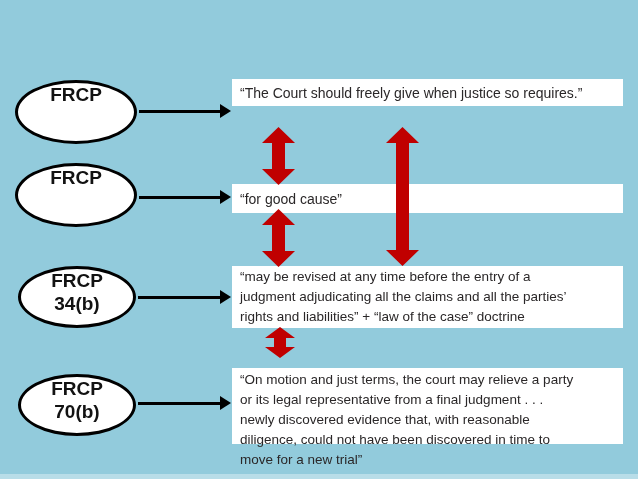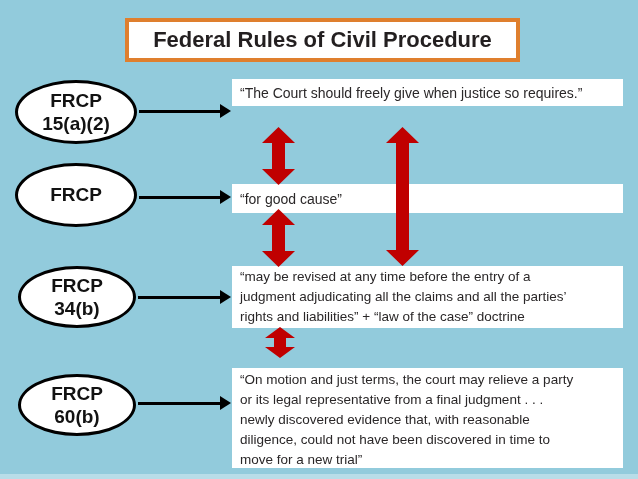--- a/index.html
+++ b/index.html
@@ -36,21 +36,20 @@
   
   .ellipse {
     position: absolute;
     box-sizing: border-box;
     background: #ffffff;
     border: 3px solid #000000;
     border-radius: 50%;
     display: flex;
     flex-direction: column;
     align-items: center;
-    justify-content: center;
     z-index: 2;
     text-align: center;
   }
   .ellipse span {
     display: block;
     font-weight: bold;
     font-size: 19px;
     line-height: 1.22;
     color: #121212;
   }
@@ -72,21 +71,21 @@
   .qbox .qtext {
     white-space: pre-line;
     font-size: 13.5px;
   }
   .q1 { top: 79px;  height: 27px;  display: flex; align-items: center; padding-left: 8px; }
   .q1 .qtext { white-space: nowrap; font-size: 14px; }
   .q2 { top: 184px; height: 29px;  display: flex; align-items: center; padding-left: 8px; }
   .q2 .qtext { white-space: nowrap; font-size: 14px; }
   .q3 { top: 266px; height: 62px;  padding: 1px 2px 0 8px; }
   .q3 .qtext { line-height: 20px; }
-  .q4 { top: 368px; height: 100px; padding: 2px 2px 0 8px; }
+  .q4 { top: 368px; height: 76px; padding: 2px 2px 0 8px; }
   .q4 .qtext { line-height: 20px; }
 
   
   .connector { position: absolute; height: 14px; z-index: 2; }
   .connector .line {
     position: absolute;
     left: 0; top: 5.5px;
     height: 3px;
     background: #000;
   }
@@ -121,38 +120,34 @@
     width: 638px; height: 5px;
     background: rgba(255,255,255,0.35);
     z-index: 0;
   }
 </style>
 </head>
 <body>
 
 <div id="slide">
 
-  <div class="title-box">
-    <div class="title-text">Federal Rules of Civil Procedure</div>
-  </div>
 
   <div class="ellipse e1">
     <span>FRCP</span>
-    <span>15(a)(2)</span>
   </div>
   <div class="ellipse e2">
     <span>FRCP</span>
   </div>
   <div class="ellipse e3">
     <span>FRCP</span>
     <span>34(b)</span>
   </div>
   <div class="ellipse e4">
     <span>FRCP</span>
-    <span>60(b)</span>
+    <span>70(b)</span>
   </div>
 
   <div class="qbox q1">
     <div class="qtext">“The Court should freely give when justice so requires.”</div>
   </div>
   <div class="qbox q3">
     <div class="qtext">“may be revised at any time before the entry of a
 judgment adjudicating all the claims and all the parties’
 rights and liabilities” + “law of the case” doctrine</div>
   </div>

